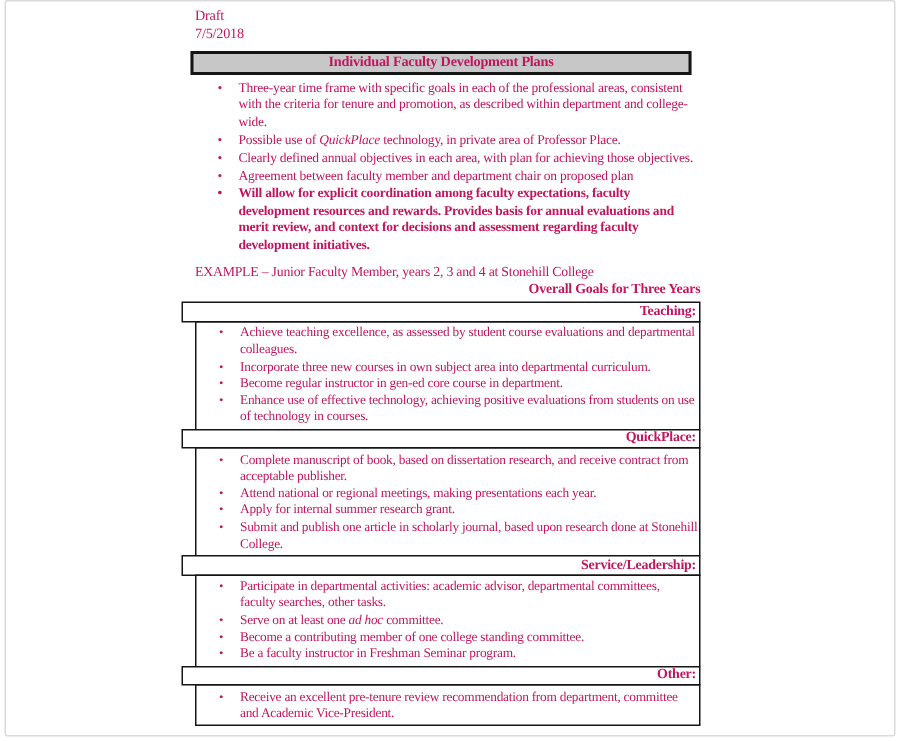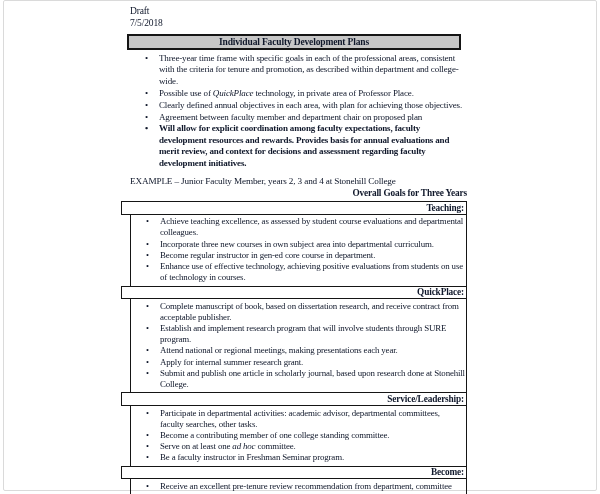--- a/index.html
+++ b/index.html
@@ -1,17 +1,17 @@
 <!DOCTYPE html>
 <html><head>
 <meta charset="utf-8">
 <style>
   html,body{margin:0;padding:0;background:#fff;}
   .page{position:relative;width:600px;height:494px;background:#ffffff;overflow:hidden;
-        font-family:"Liberation Serif", serif;color:#0f172a;}
+        font-family:"Liberation Serif", serif;color:#be185d;}
   .frame{position:absolute;left:3px;top:0;width:592px;height:489px;
          border:1px solid #dadada;border-radius:2px;pointer-events:none;}
   .doc{position:absolute;left:121px;top:5px;width:346px;font-size:9px;letter-spacing:-0.15px;}
   .doc-header{margin-left:9px;line-height:12px;font-size:9.5px;}
   .title-bar{margin-left:6px;margin-top:5px;width:330px;background:#c7c7c7;
              border:2px solid #151515;text-align:center;font-weight:bold;
              font-size:9.5px;line-height:11px;padding:0.5px 0;}
   ul.intro{list-style:none;margin:3px 0 0 6px;padding:0;width:338px;line-height:11.4px;}
   ul.intro li{position:relative;padding-left:32px;margin-top:0.5px;}
   ul.intro li::before{content:"\2022";position:absolute;left:18px;top:0;font-size:9px;}
@@ -64,38 +64,37 @@
           <li><span>Incorporate three new courses in own subject area into departmental curriculum.</span></li>
           <li><span>Become regular instructor in gen-ed core course in department.</span></li>
           <li><span>Enhance use of effective technology, achieving positive evaluations from students on use of technology in courses.</span></li>
         </ul>
       </div>
 
       <div class="sec-head"><span>QuickPlace:</span></div>
       <div class="sec-body">
         <ul>
           <li><span>Complete manuscript of book, based on dissertation research, and receive contract from acceptable publisher.</span></li>
-          <li><span>Establish and implement research program that will involve students through SURE program.</span></li>
           <li><span>Attend national or regional meetings, making presentations each year.</span></li>
           <li><span>Apply for internal summer research grant.</span></li>
           <li><span>Submit and publish one article in scholarly journal, based upon research done at Stonehill College.</span></li>
         </ul>
       </div>
 
       <div class="sec-head"><span>Service/Leadership:</span></div>
       <div class="sec-body">
         <ul>
           <li><span>Participate in departmental activities: academic advisor, departmental committees, faculty searches, other tasks.</span></li>
+          <li><span>Serve on at least one </span><em>ad hoc</em><span> committee.</span></li>
           <li><span>Become a contributing member of one college standing committee.</span></li>
-          <li><span>Serve on at least one </span><em>ad hoc</em><span> committee.</span></li>
           <li><span>Be a faculty instructor in Freshman Seminar program.</span></li>
         </ul>
       </div>
 
-      <div class="sec-head"><span>Become:</span></div>
+      <div class="sec-head"><span>Other:</span></div>
       <div class="sec-body">
         <ul>
           <li><span>Receive an excellent pre-tenure review recommendation from department, committee and Academic Vice-President.</span></li>
         </ul>
       </div>
 
     </div>
   </div>
 </div>
 

